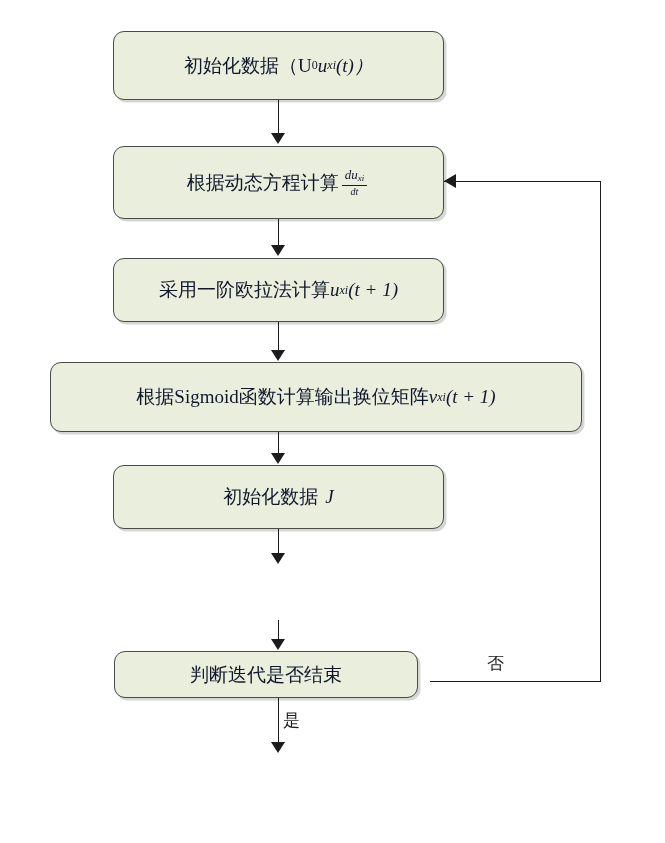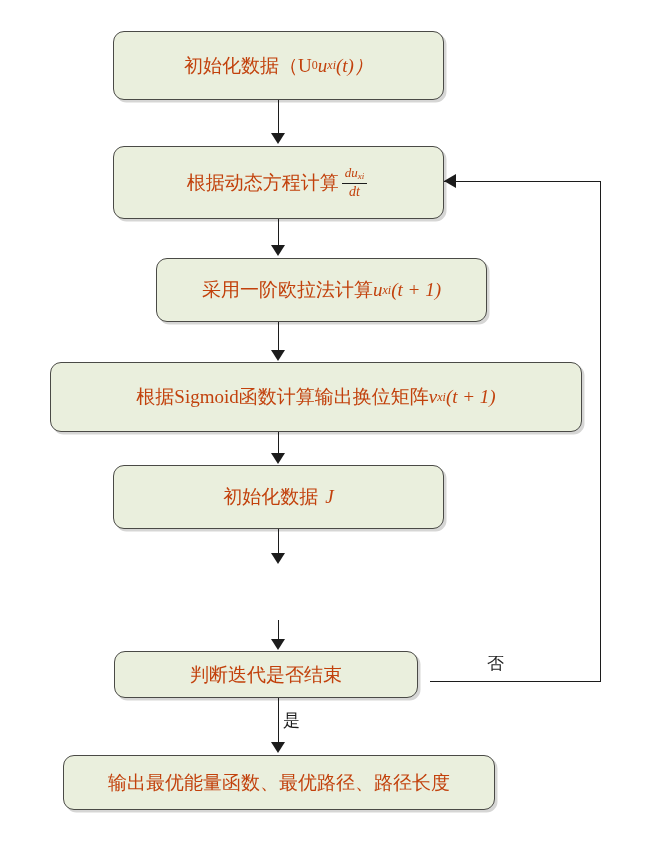--- a/index.html
+++ b/index.html
@@ -23,21 +23,21 @@
   .node {
     position: absolute;
     box-sizing: border-box;
     background: #eaefdd;
     border: 1.4px solid #4a4a46;
     border-radius: 11px;
     display: flex;
     align-items: center;
     justify-content: center;
     text-align: center;
-    color: #c2410c;
+    color: #0f172a;
     font-size: 19px;
     line-height: 1.25;
     box-shadow: 2.5px 2.5px 0 rgba(120,120,115,0.30);
     padding: 2px 10px;
     white-space: nowrap;
   }
   .node .txt {
     display: inline-flex;
     align-items: center;
     justify-content: center;
@@ -70,21 +70,21 @@
     margin: 0 3px;
   }
   .frac .num {
     font-style: italic;
     font-size: 13px;
     padding: 0 3px 1px 3px;
     border-bottom: 1.1px solid #1c1c1c;
   }
   .frac .den {
     font-style: italic;
-    font-size: 14px;
+    font-size: 10px;
     padding: 1px 3px 0 3px;
   }
 
   
   .vline {
     position: absolute;
     width: 0;
     border-left: 1.5px solid #1c1c1c;
   }
   .hline {
@@ -139,21 +139,21 @@
         <span class="frac">
           <span class="num"><span>d</span><span>u</span><span style="font-size:9px; vertical-align:-0.25em;">xi</span></span>
           <span class="den">dt</span>
       </span>
       </span>
   </div>
 
   <div class="vline" style="left:278px; top:219px; height:27px;"></div>
   <div class="arrow-down" style="left:271px; top:245px;"></div>
 
-  <div class="node" style="left:113px; top:258px; width:331px; height:64px;margin-left:43px;">
+  <div class="node" style="left:113px; top:258px; width:331px; height:64px;">
     <span class="txt">
         <span>采用一阶欧拉法计算</span>
         <span class="mi">u</span>
         <span class="sub">xi</span>
         <span class="mi">(t + 1)</span>
       </span>
   </div>
 
   <div class="vline" style="left:278px; top:322px; height:28px;"></div>
   <div class="arrow-down" style="left:271px; top:350px;"></div>
@@ -191,17 +191,14 @@
   <div class="hline" style="left:430px; top:681px; width:171px;"></div>
   <div class="vline" style="left:600px; top:181px; height:501px;"></div>
   <div class="hline" style="left:444px; top:181px; width:157px;"></div>
   <div class="arrow-left" style="left:444px; top:174px;"></div>
   <div class="edge-label" style="left:487px; top:652px;">否</div>
 
   <div class="vline" style="left:278px; top:698px; height:45px;"></div>
   <div class="arrow-down" style="left:271px; top:742px;"></div>
   <div class="edge-label" style="left:283px; top:709px;">是</div>
 
-  <div class="node" style="left:63px; top:755px; width:432px; height:55px;">
-    <span class="txt">输出最优能量函数、最优路径、路径长度</span>
-  </div>
 
 </div>
 
 </body></html>

